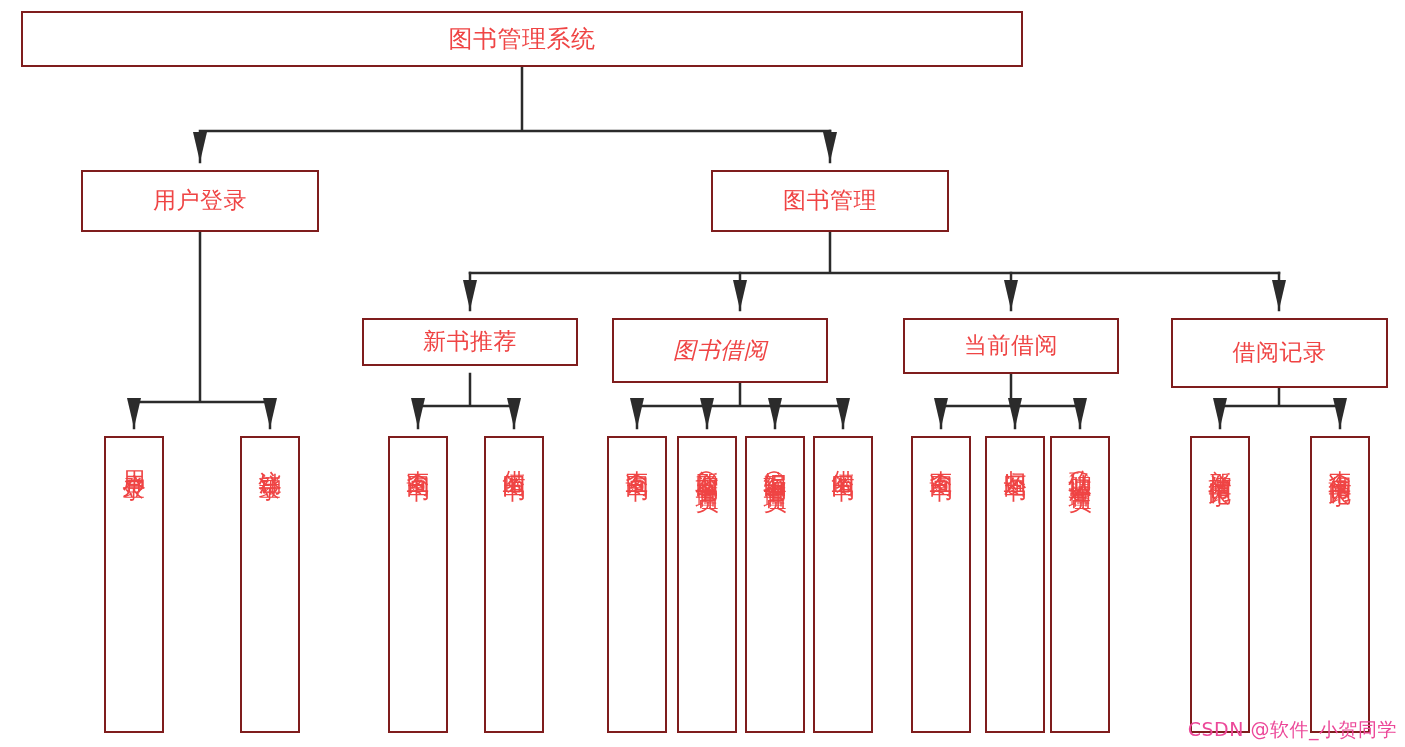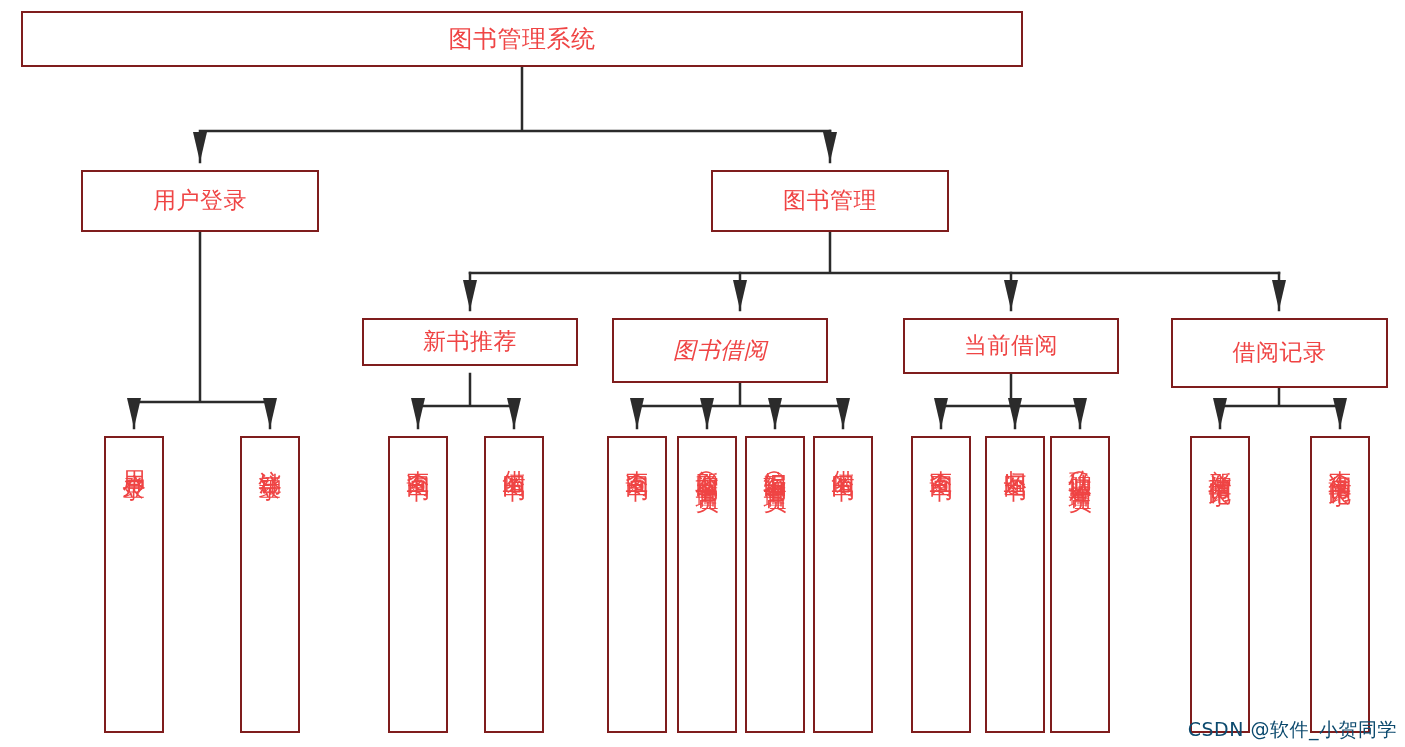--- a/index.html
+++ b/index.html
@@ -57,21 +57,21 @@
     line-height: 1;
   }
   .node.root .node-label {
     font-size: 24px;
   }
   .watermark {
     position: absolute;
     right: 8px;
     bottom: 4px;
     font-size: 19px;
-    color: #0c4a6e;
+    color: #ec4899;
     letter-spacing: 0.5px;
     white-space: nowrap;
     user-select: none;
   }
 </style>
 </head>
 <body>
 
 <div id="canvas">
 

